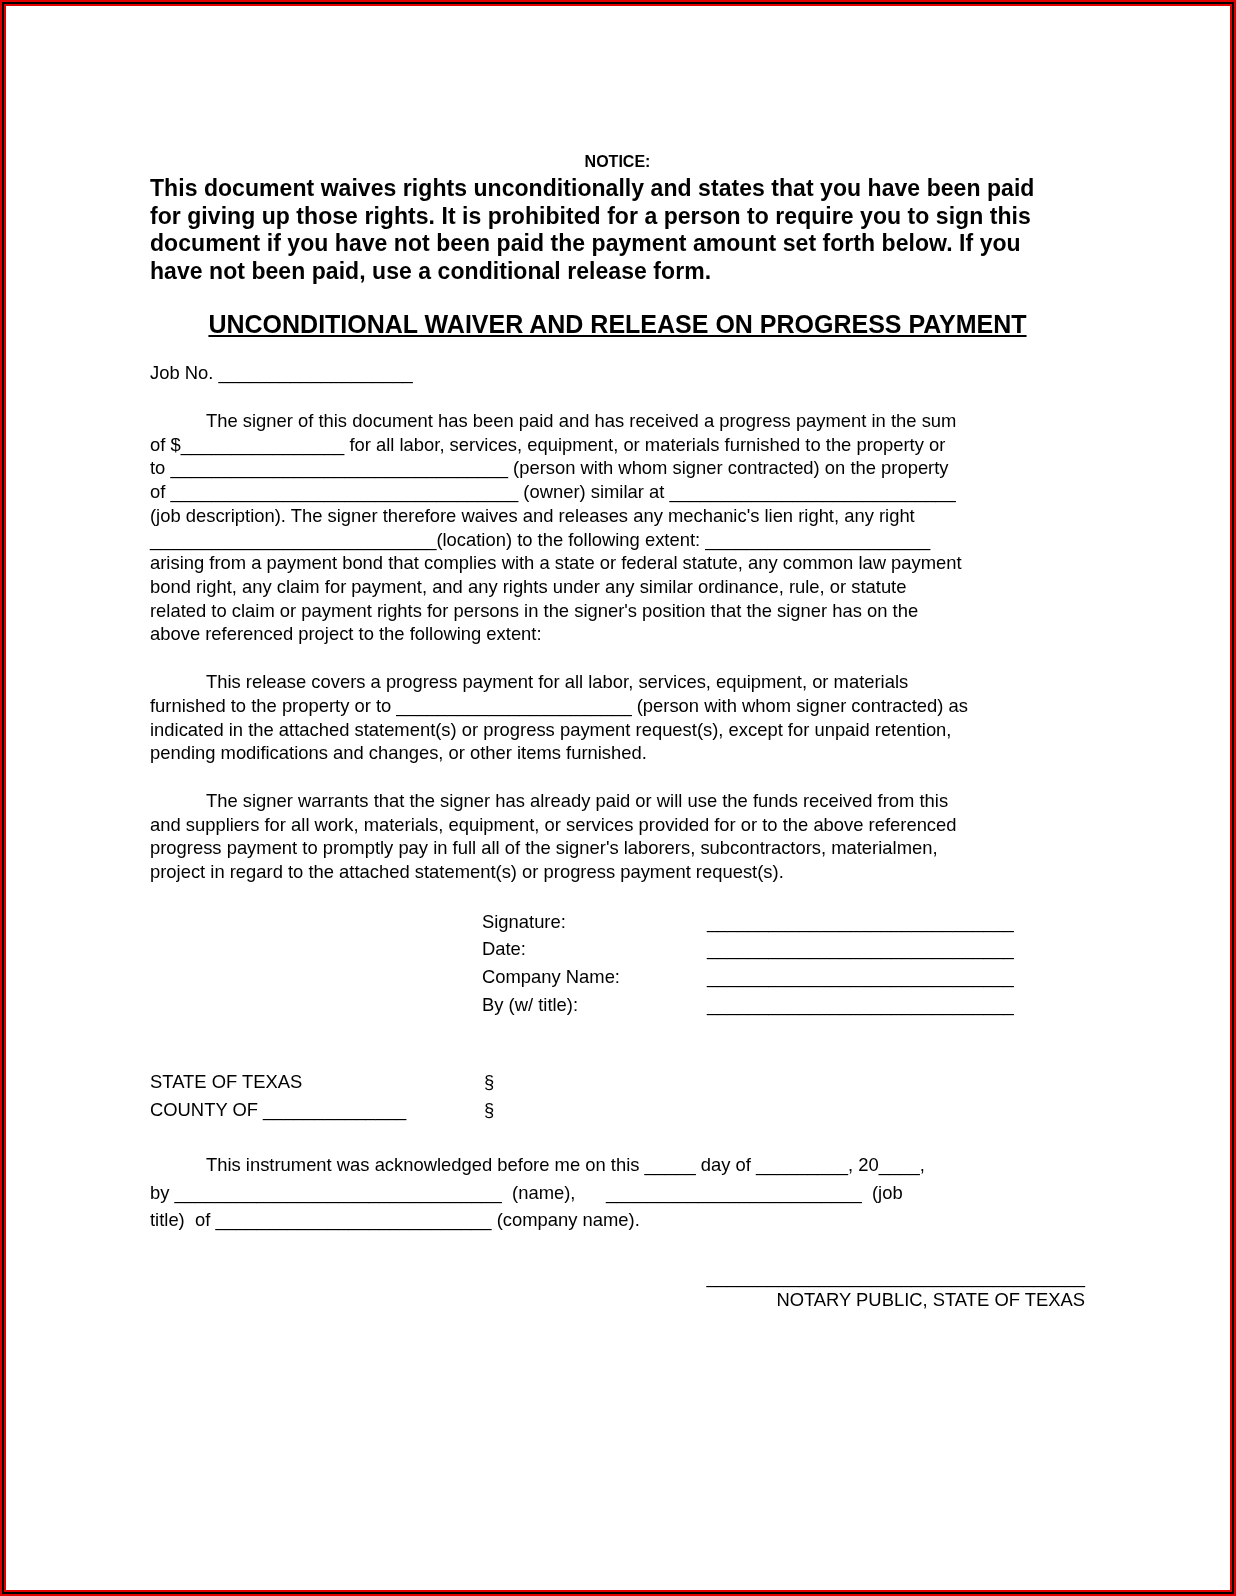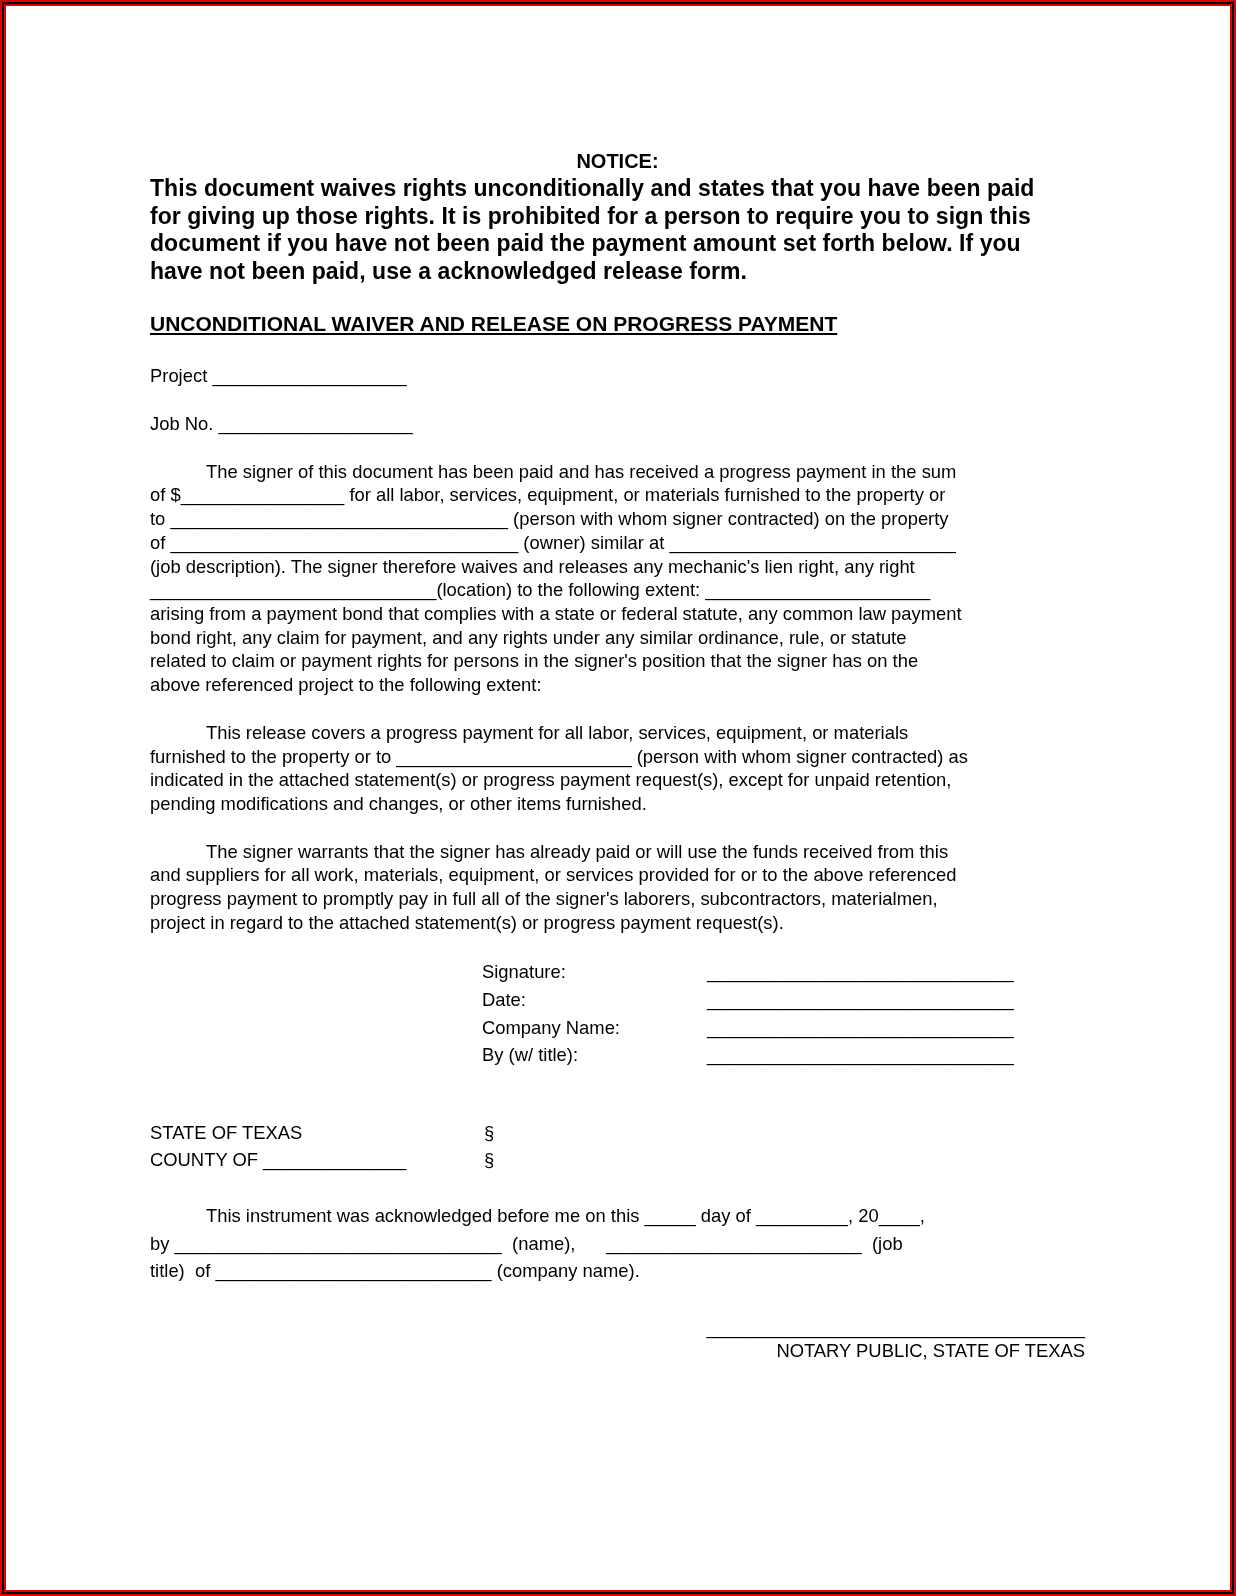--- a/index.html
+++ b/index.html
@@ -19,29 +19,29 @@
       border: 2px solid #e00000;
     }
     .doc {
       position: absolute; left: 150px; top: 148px; width: 935px;
       font-family: "Liberation Sans", sans-serif;
       color: #000000;
       font-size: 18.4px;
       line-height: 23.7px;
     }
     .notice-title {
-      text-align: center; font-weight: bold; font-size: 20px; line-height: 27px;
+      text-align: center; font-weight: bold; font-size: 16px; line-height: 27px;
       margin: 0;
     }
     .notice-body {
       font-weight: bold; font-size: 23px; line-height: 27.6px; margin: 0;
       letter-spacing: 0.05px;
     }
     .form-title {
-      text-align: left; font-weight: bold; font-size: 21px; line-height: 26px;
+      text-align: center; font-weight: bold; font-size: 25px; line-height: 26px;
       text-decoration: underline; margin: 26px 0 0 0;
     }
     .field-line { margin: 0; }
     .project { margin-top: 27px; }
     .jobno { margin-top: 24px; }
     .para { margin: 24px 0 0 0; }
     .indent { display: inline-block; width: 56px; }
     .sig-block {
       margin-top: 24px; margin-left: 332px; width: 560px;
     }
@@ -65,29 +65,25 @@
   </div>
 </div>
 
 <div class="doc">
 
   <p class="notice-title">NOTICE:</p>
   <div class="notice-body">
     <div>This document waives rights unconditionally and states that you have been paid</div>
     <div>for giving up those rights. It is prohibited for a person to require you to sign this</div>
     <div>document if you have not been paid the payment amount set forth below. If you</div>
-    <div>have not been paid, use a acknowledged release form.</div>
+    <div>have not been paid, use a conditional release form.</div>
   </div>
 
   <p class="form-title">UNCONDITIONAL WAIVER AND RELEASE ON PROGRESS PAYMENT</p>
 
-  <div class="field-line project">
-    <span>Project</span>
-    <span>___________________</span>
-  </div>
   <div class="field-line jobno">
     <span>Job No.</span>
     <span>___________________</span>
   </div>
 
   <div class="para">
     <div><span class="indent"></span><span>The signer of this document has been paid and has received a progress payment in the sum</span></div>
     <div>of $________________ for all labor, services, equipment, or materials furnished to the property or</div>
     <div>to _________________________________ (person with whom signer contracted) on the property</div>
     <div>of __________________________________ (owner) similar at ____________________________</div>

